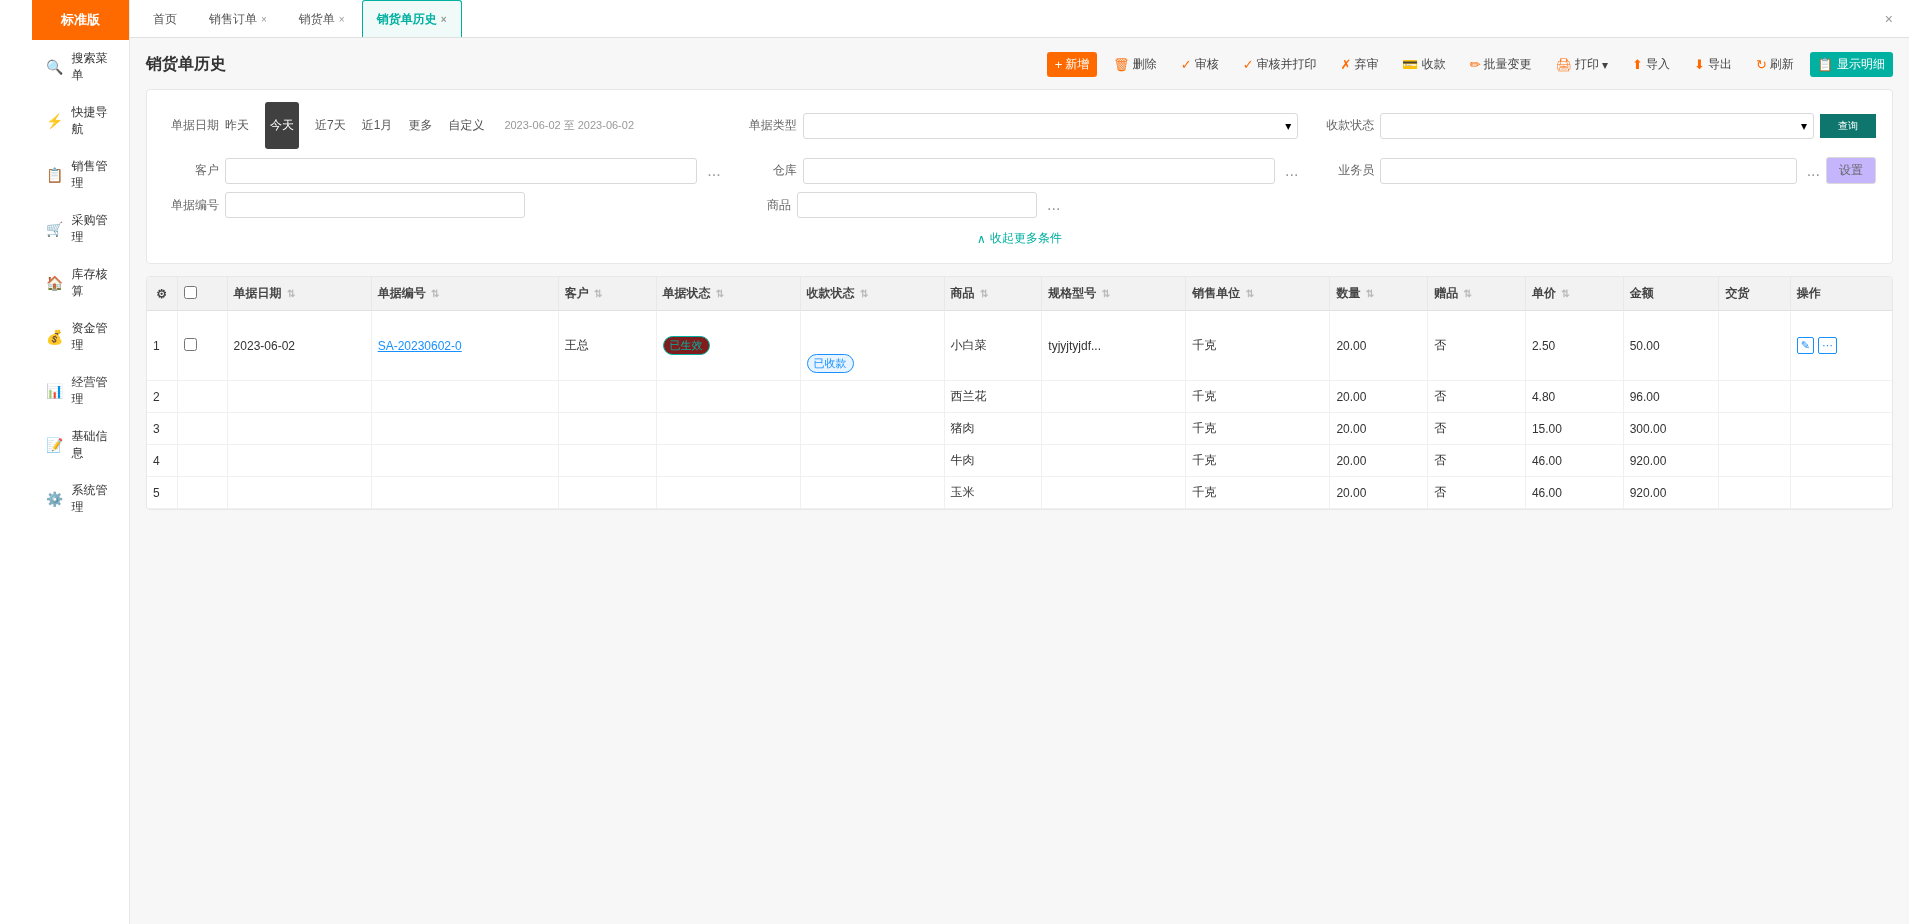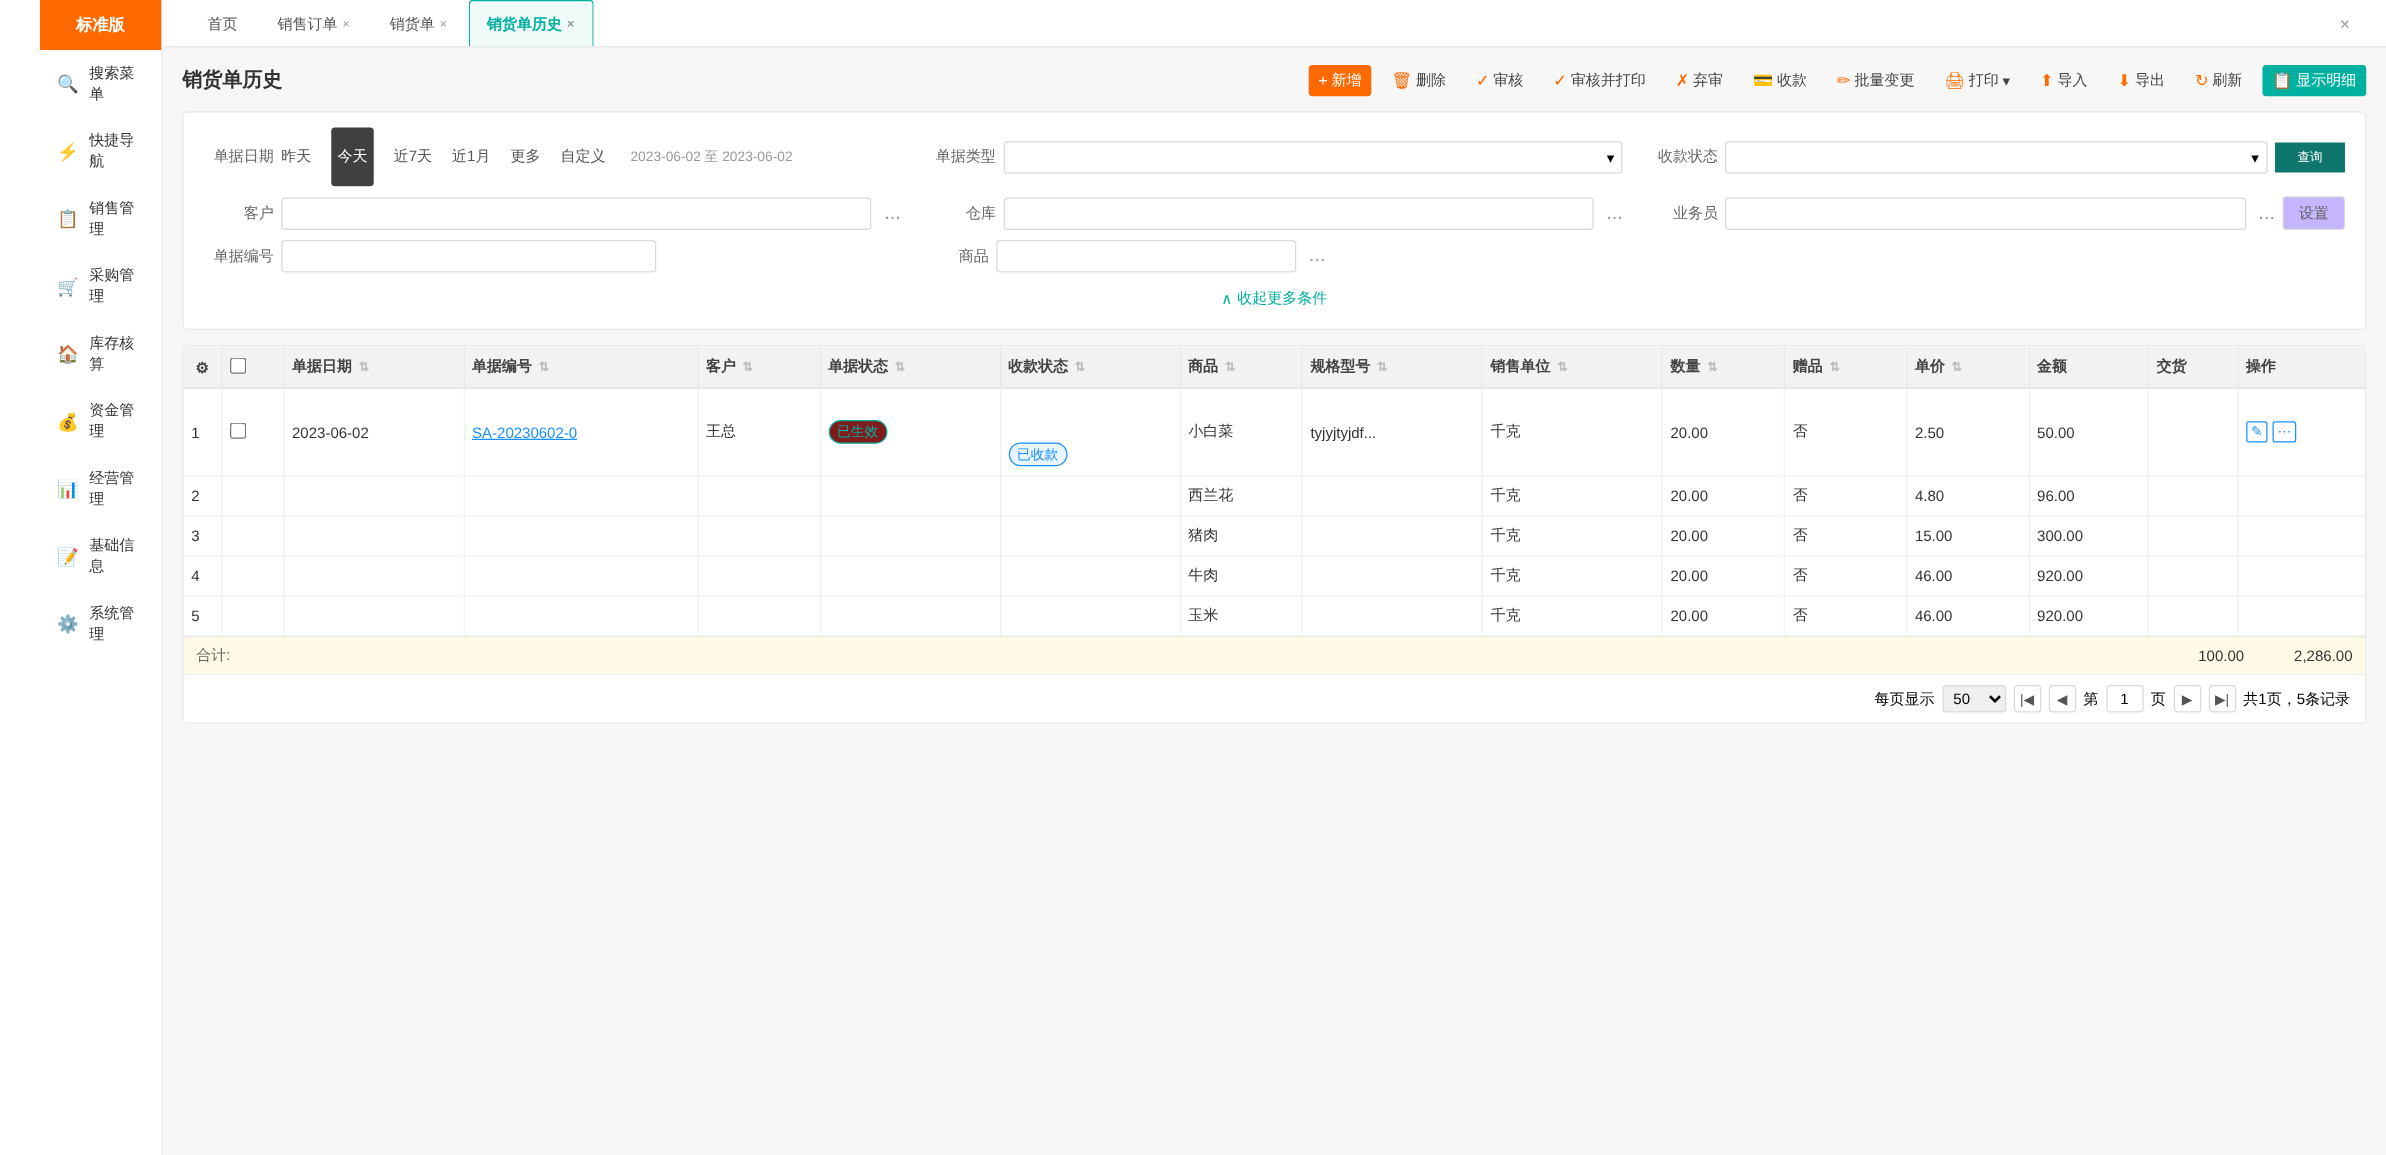--- a/index.html
+++ b/index.html
@@ -45,21 +45,21 @@
       overflow: hidden;
     }
 
     
     .tab-bar {
       background: #fff;
       border-bottom: 1px solid #e0e0e0;
       display: flex;
       align-items: center;
       height: 38px;
-      padding: 0 21px;
+      padding: 0 8px;
       gap: 2px;
       flex-shrink: 0;
     }
     .tab {
       padding: 6px 14px;
       border-radius: 3px 3px 0 0;
       cursor: pointer;
       font-size: 12px;
       color: #555;
       display: flex;
@@ -657,39 +657,16 @@
             <td>20.00</td>
             <td>否</td>
             <td>46.00</td>
             <td>920.00</td>
             <td></td>
             <td></td>
           </tr>
         </tbody>
       </table>
 
-      <div class="table-footer">
-        <span class="footer-label">合计:</span>
-        <div class="footer-total">
-          <span>100.00</span>
-          <span>2,286.00</span>
-        </div>
-      </div>
-
-      <div class="pagination">
-        <span>每页显示</span>
-        <select class="page-size-select">
-          <option>50</option>
-          <option>100</option>
-          <option>200</option>
-        </select>
-        <button class="page-btn">|◀</button>
-        <button class="page-btn">◀</button>
-        <span>第</span>
-        <input class="page-input" value="1" style="">
-        <span>页</span>
-        <button class="page-btn">▶</button>
-        <button class="page-btn">▶|</button>
-        <span>共1页，5条记录</span>
-      </div>
+
     </div>
   </div>
 </div>
 
 </body></html>

